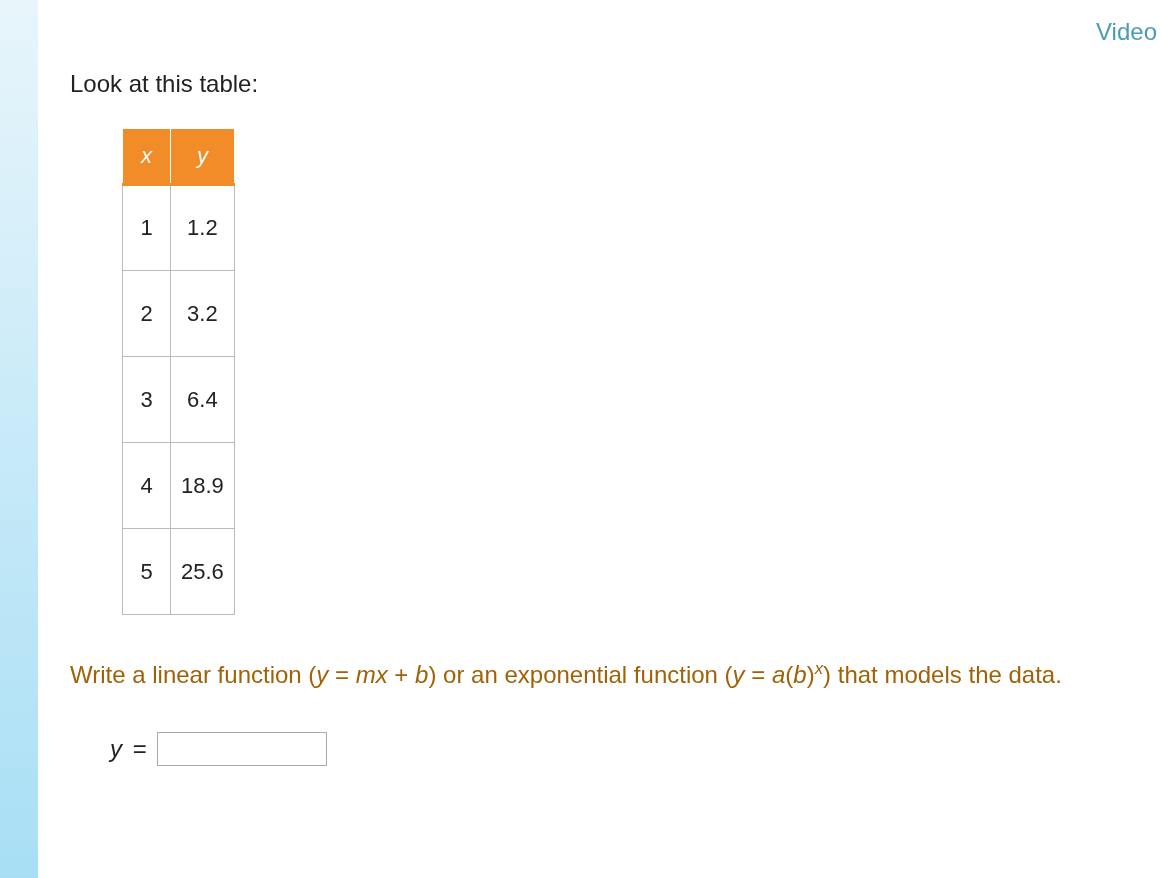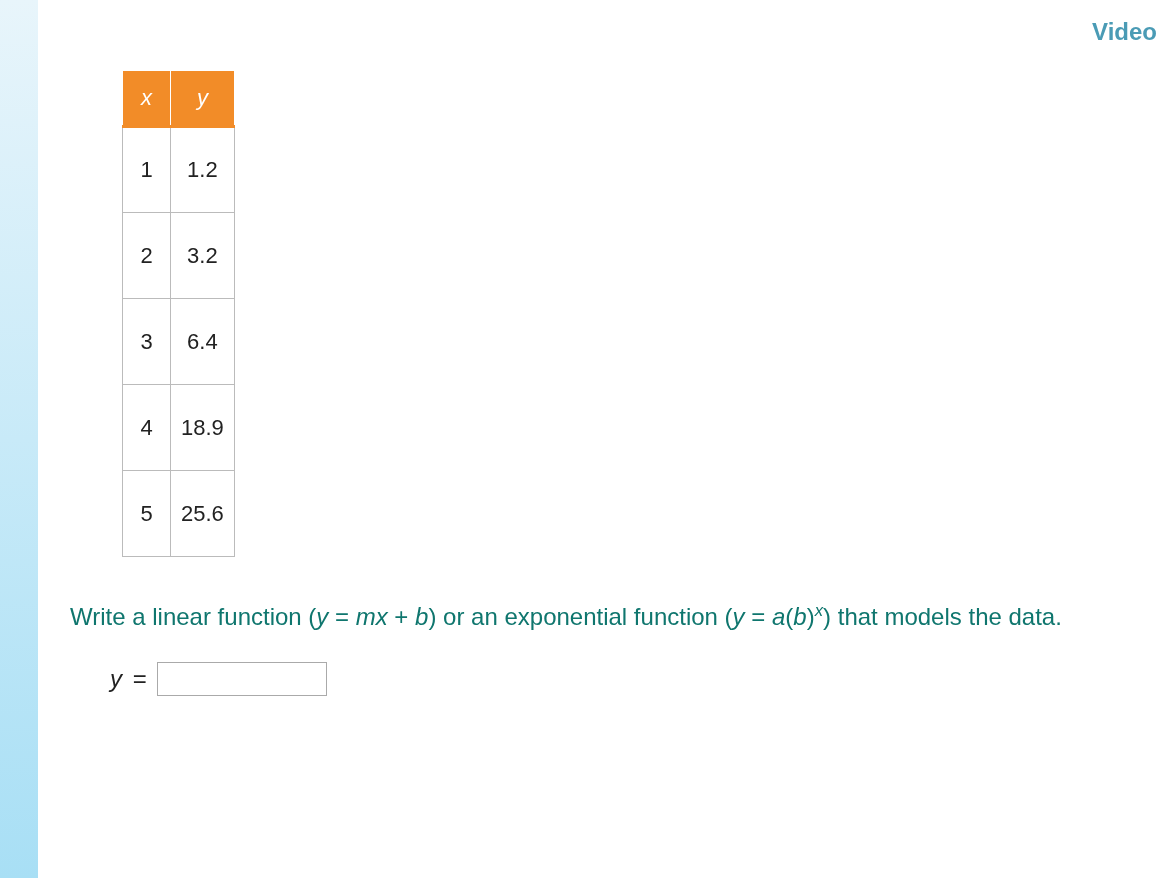--- a/index.html
+++ b/index.html
@@ -26,21 +26,20 @@
     .video-link {
       position: absolute;
       top: 18px;
       right: 12px;
       color: #4a9bb5;
       font-size: 24px;
       cursor: pointer;
       display: flex;
       align-items: center;
       gap: 6px;
-      font-weight: bold;
     }
     .content {
       position: absolute;
       left: 70px;
       top: 70px;
       right: 0;
     }
     .prompt-text {
       font-size: 24px;
       color: #222;
@@ -67,23 +66,23 @@
       border: 1px solid #bbb;
       text-align: center;
       font-size: 22px;
       color: #222;
       padding: 0 10px;
       height: 86px;
       min-width: 44px;
     }
     .question-text {
       font-size: 24px;
-      color: #0f766e;
+      color: #a16207;
       line-height: 1.7;
-      margin-bottom: 24px;
+      margin-bottom: 36px;
     }
     .question-text .italic {
       font-style: italic;
     }
     .answer-row {
       margin-left: 40px;
       display: flex;
       align-items: center;
       gap: 10px;
     }
@@ -111,20 +110,21 @@
 </head>
 <body>
 
 <div class="side-gradient"></div>
 
 <div class="video-link">
   <span>Video</span>
 </div>
 
 <div class="content">
+  <div class="prompt-text">Look at this table:</div>
 
   <table class="data-table">
     <thead>
       <tr>
         <th>x</th>
         <th>y</th>
       </tr>
     </thead>
     <tbody>
       <tr>

